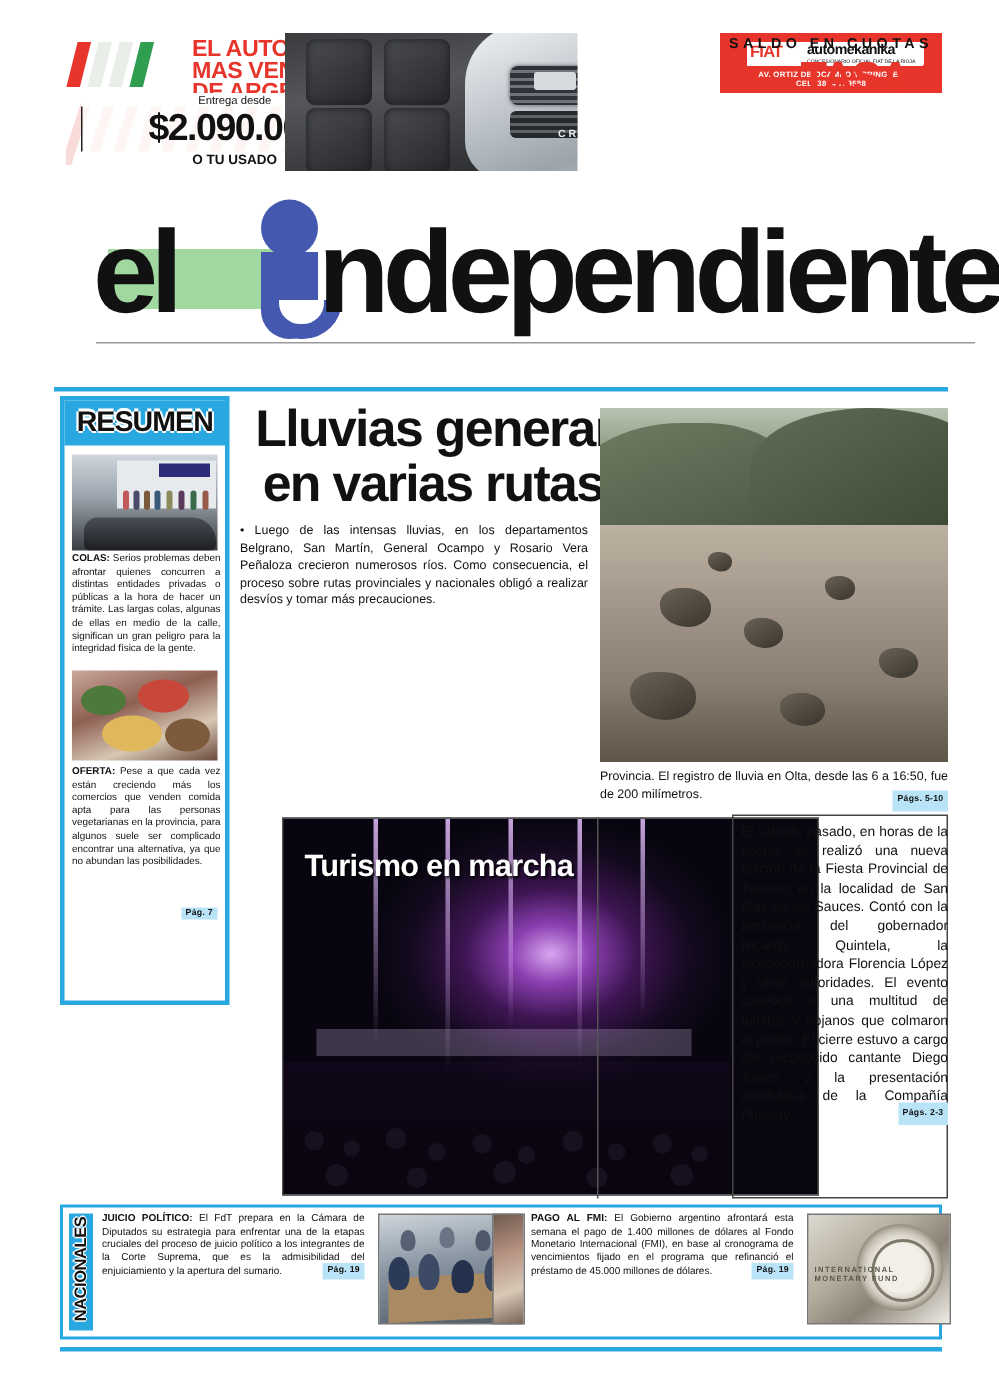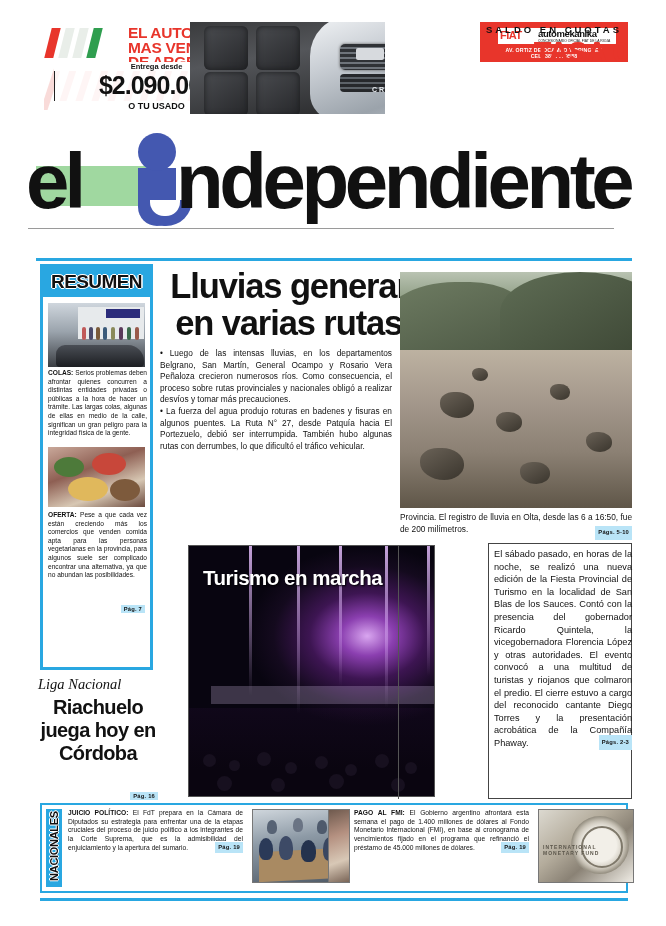--- a/index.html
+++ b/index.html
@@ -18,21 +18,21 @@
   .flagbars i{position:absolute;top:0;width:9px;height:30px;transform:skewX(-14deg);display:block;}
   .fb1{left:0;background:#e8352b;}
   .fb2{left:14px;background:#e9eee9;}
   .fb3{left:28px;background:#e9eee9;}
   .fb4{left:42px;background:#2f9e4f;}
   .ad-head{position:absolute;left:88px;top:4px;color:#e8352b;font-weight:bold;font-size:15.5px;line-height:14.5px;
     letter-spacing:-0.3px;font-family:"Liberation Sans",sans-serif;}
   .ad-stripes{position:absolute;left:4px;top:42px;width:240px;height:46px;overflow:hidden;opacity:.5;}
   .ad-stripes i{position:absolute;top:-4px;width:7px;height:54px;background:#f4b9b5;transform:skewX(-18deg);}
   .ad-pricebox{position:absolute;left:14px;top:46px;width:205px;height:38px;border:1.5px solid #222;background:rgba(255,255,255,.72);}
-  .ad-entrega{position:absolute;left:14px;top:40px;width:205px;text-align:center;font-size:7.5px;font-weight:bold;color:#111;background:#fff;}
+  .ad-entrega{position:absolute;left:14px;top:40px;width:205px;text-align:center;font-size:7.5px;font-weight:normal;color:#111;background:#fff;}
   .ad-price{position:absolute;left:14px;top:49px;width:205px;text-align:center;font-size:25px;font-weight:bold;color:#111;letter-spacing:-1px;}
   .ad-usado{position:absolute;left:14px;top:79px;width:205px;text-align:center;font-size:9px;font-weight:bold;color:#111;background:#fff;}
   .ad-car{position:absolute;left:150px;top:0;width:340px;height:92px;overflow:hidden;}
   .ad-car .door{position:absolute;left:0;top:0;width:150px;height:92px;
     background:linear-gradient(170deg,#3a3b3d 0%,#54565a 40%,#2c2d2f 100%);}
   .ad-car .door:before,.ad-car .door:after{content:"";position:absolute;width:44px;height:44px;border-radius:6px;
     background:linear-gradient(145deg,#4a4c50,#26272a);box-shadow:inset 0 0 6px #1b1c1e;}
   .ad-car .door:before{left:14px;top:4px;}
   .ad-car .door:after{left:14px;top:50px;}
   .ad-car .door2{position:absolute;left:66px;top:4px;width:44px;height:44px;border-radius:6px;
@@ -52,21 +52,21 @@
   .ad-fiatbar{position:absolute;left:18px;top:6px;width:118px;height:16px;background:#fff;}
   .ad-fiat{position:absolute;left:20px;top:7px;color:#e8352b;font-size:11px;font-weight:bold;letter-spacing:-.5px;}
   .ad-autom{position:absolute;left:58px;top:6px;color:#111;font-size:9.5px;font-weight:bold;letter-spacing:-.4px;}
   .ad-autom small{display:block;font-size:3.4px;letter-spacing:0;font-weight:normal;line-height:4px;}
   .ad-addr{position:absolute;left:0;top:25px;width:148px;text-align:center;color:#fff;font-size:5.2px;font-weight:bold;line-height:6.4px;letter-spacing:.2px;}
   .ad-saldo-wrap{position:absolute;left:0;top:40px;width:148px;height:52px;background:#fff;}
   .ad-saldo{position:absolute;left:0;top:2px;width:148px;text-align:center;color:#111;font-size:9.5px;font-weight:bold;letter-spacing:3px;}
   .ad-tasa{position:absolute;left:0;top:14px;width:132px;text-align:center;color:#e8352b;font-size:29px;font-weight:bold;letter-spacing:-1px;padding-left:47px;}
 
   
-  .masthead{position:absolute;left:16px;top:128px;width:600px;height:108px;}
+  .masthead{position:absolute;left:52px;top:128px;width:600px;height:108px;}
   .logo{position:absolute;left:10px;top:0;height:86px;}
   .logo-el{position:absolute;left:0;top:14px;font-size:78px;font-weight:bold;letter-spacing:-5px;color:#111;z-index:3;
     font-family:"Liberation Sans",sans-serif;line-height:78px;}
   .logo-greenbox{position:absolute;left:10px;top:38px;width:116px;height:40px;background:#a0d8a0;z-index:1;}
   .logo-idot{position:absolute;left:112px;top:5px;width:38px;height:38px;border-radius:50%;background:#4458b0;z-index:4;}
   .logo-istem{position:absolute;left:112px;top:40px;width:38px;height:58px;z-index:4;
     background:#4458b0;border-radius:0 0 20px 20px;}
   .logo-ihook{position:absolute;left:112px;top:72px;width:54px;height:26px;z-index:2;background:#4458b0;
     border-radius:0 0 26px 26px;}
   .logo-ihook-cut{position:absolute;left:124px;top:72px;width:30px;height:16px;z-index:5;background:#fff;border-radius:0 0 14px 14px;}
@@ -124,21 +124,21 @@
     background:linear-gradient(160deg,#6f7d63,#47523f);}
   .road-photo .hill2{position:absolute;left:100px;top:0;width:160px;height:80px;border-radius:50% 50% 0 0;
     background:linear-gradient(150deg,#5f6d55,#3c4634);}
   .road-photo .road{position:absolute;left:0;top:78px;width:232px;height:158px;
     background:linear-gradient(180deg,#bdb2a1 0%,#a2968a 35%,#8b8073 65%,#5f5648 100%);}
   .road-photo .rock{position:absolute;border-radius:40% 50% 45% 55%;background:linear-gradient(150deg,#6a6257,#3a352d);}
   .caption{position:absolute;left:400px;top:512px;width:232px;font-size:8.3px;line-height:11.5px;color:#111;text-align:justify;}
   .cap-pag{position:absolute;right:0;top:14px;}
 
   
-  .turismo{position:absolute;left:188px;top:545px;width:247px;height:252px;overflow:hidden;
+  .turismo{position:absolute;left:188px;top:545px;width:358px;height:252px;overflow:hidden;
     background:#0a0610;border:1px solid #555;box-sizing:border-box;}
   .tur-bg{position:absolute;left:0;top:0;width:297px;height:250px;
     background:radial-gradient(ellipse 120px 90px at 60% 36%,#d9a6f0 0%,#8b3fb0 22%,#3d1552 48%,#140a1e 78%,#080510 100%);}
   .tur-beam{position:absolute;width:3px;background:linear-gradient(180deg,rgba(230,190,255,.85),rgba(160,90,220,0));}
   .tur-crowd{position:absolute;left:0;bottom:0;width:297px;height:88px;
     background:linear-gradient(180deg,rgba(60,20,80,.15),#0a0510 70%);}
   .tur-head{position:absolute;border-radius:50%;background:#17101f;}
   .tur-stage{position:absolute;left:22px;top:140px;width:250px;height:18px;background:rgba(220,200,240,.25);}
   .tur-title{position:absolute;left:14px;top:20px;font-size:20.5px;font-weight:bold;color:#fff;letter-spacing:-.5px;
     text-shadow:1px 1px 2px #000;}
@@ -281,31 +281,25 @@
       <div class="leaf" style="left:44px;top:6px;width:34px;height:22px;background:#c8473a"></div>
       <div class="leaf" style="left:20px;top:30px;width:40px;height:24px;background:#e0b85c"></div>
       <div class="leaf" style="left:62px;top:32px;width:30px;height:22px;background:#7d5a3c"></div>
     </div>
     <div class="sb-text t2">
       <b>OFERTA:</b><span> Pese a que cada vez están creciendo más los comercios que venden comida apta para las personas vegetarianas en la provincia, para algunos suele ser complicado encontrar una alternativa, ya que no abundan las posibilidades.</span>
     </div>
     <div class="sb-pag2"><span class="pag">Pág. 7</span></div>
   </div>
 
-  <div class="liga">
-    <div class="liga-kicker">Liga Nacional</div>
-    <div class="liga-title">Riachuelo juega hoy en Córdoba</div>
-    <div class="liga-pag"><span class="pag">Pág. 16</span></div>
-  </div>
 
   <div class="headline">Lluvias generaron problemas en varias rutas de los Llanos</div>
 
   <div class="lede">
     <p>• Luego de las intensas lluvias, en los departamentos Belgrano, San Martín, General Ocampo y Rosario Vera Peñaloza crecieron numerosos ríos. Como consecuencia, el proceso sobre rutas provinciales y nacionales obligó a realizar desvíos y tomar más precauciones.</p>
-    <p>• La fuerza del agua produjo roturas en badenes y fisuras en algunos puentes. La Ruta N° 27, desde Patquía hacia El Portezuelo, debió ser interrumpida. También hubo algunas rutas con derrumbes, lo que dificultó el tráfico vehicular.</p>
   </div>
 
   <div class="road-photo">
     <div class="sky"></div>
     <div class="hill"></div>
     <div class="hill2"></div>
     <div class="road"></div>
     <div class="rock" style="left:40px;top:120px;width:34px;height:26px;"></div>
     <div class="rock" style="left:96px;top:140px;width:26px;height:20px;"></div>
     <div class="rock" style="left:150px;top:112px;width:20px;height:16px;"></div>

